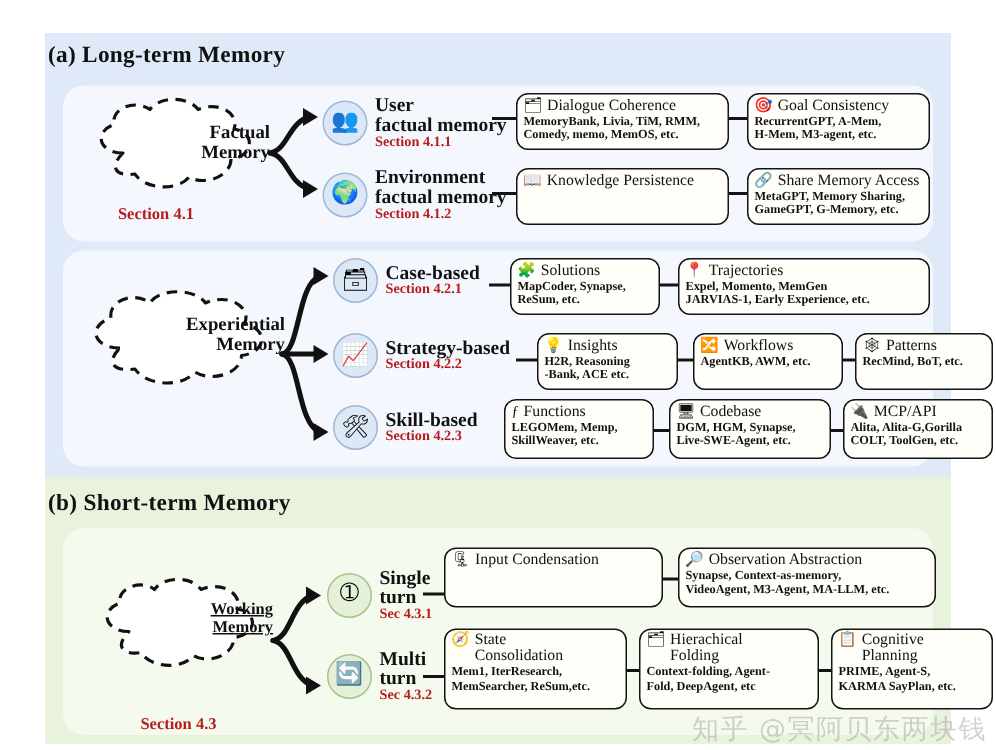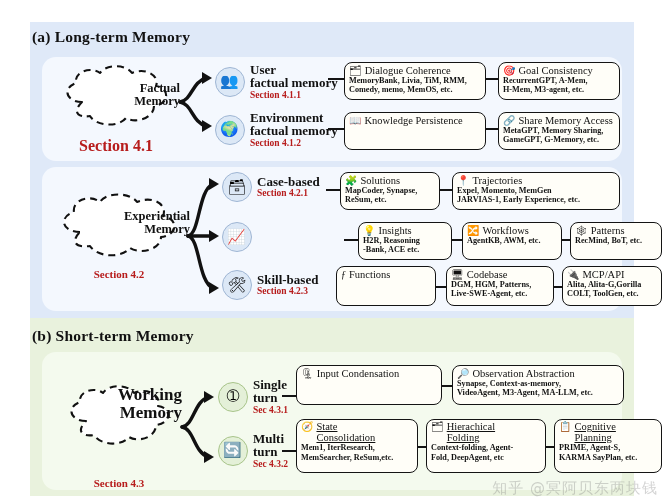--- a/index.html
+++ b/index.html
@@ -73,37 +73,37 @@
     border-radius: 8px;
     padding: 2px 4px 2px 4px;
   }
   .box-head {
     display: flex; align-items: center; gap: 3px;
     font-size: 10.5px; color: #111; white-space: nowrap;
   }
   .box-head .bi { font-size: 10px; line-height: 1; }
   .box-head .bt { font-family: "Liberation Serif", serif; }
   .box-head.two { align-items: flex-start; }
-  .box-head.two .bt { white-space: pre-line; line-height: 1.02; text-decoration: underline; }
+  .box-head.two .bt { white-space: pre-line; line-height: 1.02; }
   .box-body {
     font-size: 8.2px; color: #111; line-height: 1.12;
     white-space: pre-line; margin-top: 0px; font-weight: bold;
   }
 
   
   .hline { position: absolute; height: 1.5px; background: #141414; }
 
   .arrow { position: absolute; }
   .arrow svg { display: block; overflow: visible; }
 
   
   .watermark {
     position: absolute;
     right: 6px; bottom: 2px;
-    font-size: 15px;
+    font-size: 18px;
     color: rgba(120,120,120,.32);
     font-family: "DejaVu Sans", sans-serif;
     letter-spacing: 1px;
     white-space: nowrap;
     pointer-events: none;
   }
 </style>
 </head>
 <body>
 
@@ -118,21 +118,21 @@
     <svg width="128" height="74" viewBox="0 0 128 74">
       <path d="M30 40 C14 40 10 26 24 21 C22 10 38 4 48 11 C54 2 74 2 80 11
                C94 5 108 14 104 24 C118 26 118 42 102 44 C102 56 84 62 74 56
                C66 66 44 64 38 54 C26 56 20 50 30 40 Z" fill="#ffffff" stroke="#111" stroke-width="2.1" stroke-dasharray="7 5" stroke-linejoin="round"></path>
     </svg>
     <div class="cloud-label" style="top:20px; font-size:12.5px;">
       <span>Factual</span><br>
       <span>Memory</span>
     </div>
   </div>
-  <div class="sec-red" style="left:52px; top:137px; width:128px; font-size:16px;">Section 4.1</div>
+  <div class="sec-red" style="left:40px; top:137px; width:128px; font-size:11px;">Section 4.1</div>
 
   <div class="arrow" style="left:178px; top:66px;">
     <svg width="42" height="72">
       <path d="M2 36 C14 34 14 16 28 12" fill="none" stroke="#111" stroke-width="3.4" stroke-linecap="round"></path>
       <path d="M24 6 L34 12 L24 18 Z" fill="#111"></path>
       <path d="M2 36 C14 38 14 56 28 60" fill="none" stroke="#111" stroke-width="3.4" stroke-linecap="round"></path>
       <path d="M24 54 L34 60 L24 66 Z" fill="#111"></path>
     </svg>
   </div>
 
@@ -196,21 +196,20 @@
     <svg width="142" height="76" viewBox="0 0 142 76">
       <path d="M32 42 C14 42 10 27 26 22 C24 10 42 4 52 12 C58 2 82 2 89 12
                C105 5 120 15 115 26 C131 29 130 45 113 47 C113 59 93 65 82 58
                C73 69 49 67 42 56 C28 58 22 52 32 42 Z" fill="#ffffff" stroke="#111" stroke-width="2.1" stroke-dasharray="7 5" stroke-linejoin="round"></path>
     </svg>
     <div class="cloud-label" style="top:20px; font-size:12.5px;">
       <span>Experiential</span><br>
       <span>Memory</span>
     </div>
   </div>
-  <div class="sec-red" style="left:48px; top:268px; width:142px; font-size:11px;">Section 4.2</div>
 
   <div class="arrow" style="left:186px; top:174px;">
     <svg width="40" height="126">
       <path d="M2 62 C14 60 12 16 27 10" fill="none" stroke="#111" stroke-width="3.4" stroke-linecap="round"></path>
       <path d="M23 4 L33 10 L23 16 Z" fill="#111"></path>
       <path d="M2 62 C14 62 16 62 27 62" fill="none" stroke="#111" stroke-width="3.4" stroke-linecap="round"></path>
       <path d="M23 56 L33 62 L23 68 Z" fill="#111"></path>
       <path d="M2 62 C14 64 12 108 27 114" fill="none" stroke="#111" stroke-width="3.4" stroke-linecap="round"></path>
       <path d="M23 108 L33 114 L23 120 Z" fill="#111"></path>
     </svg>
@@ -237,20 +236,24 @@
     <div class="box-head">
       <span class="bi">📍</span>
       <span class="bt">Trajectories</span>
     </div>
     <div class="box-body">Expel, Momento, MemGen
 JARVIAS-1, Early Experience, etc.</div>
   </div>
 
   <div class="node" style="left:222px; top:222px;">
     <div class="node-ic">📈</div>
+    <div class="node-txt">
+      <div class="node-title">Strategy-based</div>
+      <div class="node-sec">Section 4.2.2</div>
+    </div>
   </div>
   <div class="hline" style="left:344px; top:239px; width:14px;"></div>
   <div class="box" style="left:358px; top:222px; width:94px; height:38px;">
     <div class="box-head">
       <span class="bi">💡</span>
       <span class="bt">Insights</span>
     </div>
     <div class="box-body">H2R, Reasoning
 -Bank, ACE etc.</div>
   </div>
@@ -276,28 +279,30 @@
     <div class="node-txt">
       <div class="node-title">Skill-based</div>
       <div class="node-sec">Section 4.2.3</div>
     </div>
   </div>
   <div class="box" style="left:336px; top:266px; width:100px; height:40px;">
     <div class="box-head">
       <span class="bi">ƒ</span>
       <span class="bt">Functions</span>
     </div>
+    <div class="box-body">LEGOMem, Memp,
+SkillWeaver, etc.</div>
   </div>
   <div class="hline" style="left:436px; top:286px; width:10px;"></div>
   <div class="box" style="left:446px; top:266px; width:108px; height:40px;">
     <div class="box-head">
       <span class="bi">🖥</span>
       <span class="bt">Codebase</span>
     </div>
-    <div class="box-body">DGM, HGM, Patterns,
+    <div class="box-body">DGM, HGM, Synapse,
 Live-SWE-Agent, etc.</div>
   </div>
   <div class="hline" style="left:554px; top:286px; width:8px;"></div>
   <div class="box" style="left:562px; top:266px; width:100px; height:40px;">
     <div class="box-head">
       <span class="bi">🔌</span>
       <span class="bt">MCP/API</span>
     </div>
     <div class="box-body">Alita, Alita-G,Gorilla
 COLT, ToolGen, etc.</div>
@@ -307,21 +312,21 @@
   <div class="band-title" style="top:327px;">(b) Short-term Memory</div>
 
   <div class="panel panel-green" style="left:42px; top:352px; width:580px; height:138px;"></div>
 
   <div class="cloud" style="left:56px; top:382px;">
     <svg width="126" height="72" viewBox="0 0 126 72">
       <path d="M30 39 C14 39 10 25 24 20 C22 10 38 4 47 11 C53 2 72 2 78 11
                C92 5 106 14 102 24 C116 26 116 41 100 43 C100 55 83 61 73 55
                C65 65 44 63 38 53 C26 55 20 49 30 39 Z" fill="#ffffff" stroke="#111" stroke-width="2.1" stroke-dasharray="7 5" stroke-linejoin="round"></path>
     </svg>
-    <div class="cloud-label" style="top:4px; font-size:17px;">
+    <div class="cloud-label" style="top:19px; font-size:11px;text-decoration:underline;">
       <span>Working</span><br>
       <span>Memory</span>
     </div>
   </div>
   <div class="sec-red" style="left:56px; top:477px; width:126px; font-size:11px;">Section 4.3</div>
 
   <div class="arrow" style="left:180px; top:384px;">
     <svg width="42" height="86">
       <path d="M2 43 C14 41 14 18 28 13" fill="none" stroke="#111" stroke-width="3.4" stroke-linecap="round"></path>
       <path d="M24 7 L34 13 L24 19 Z" fill="#111"></path>

